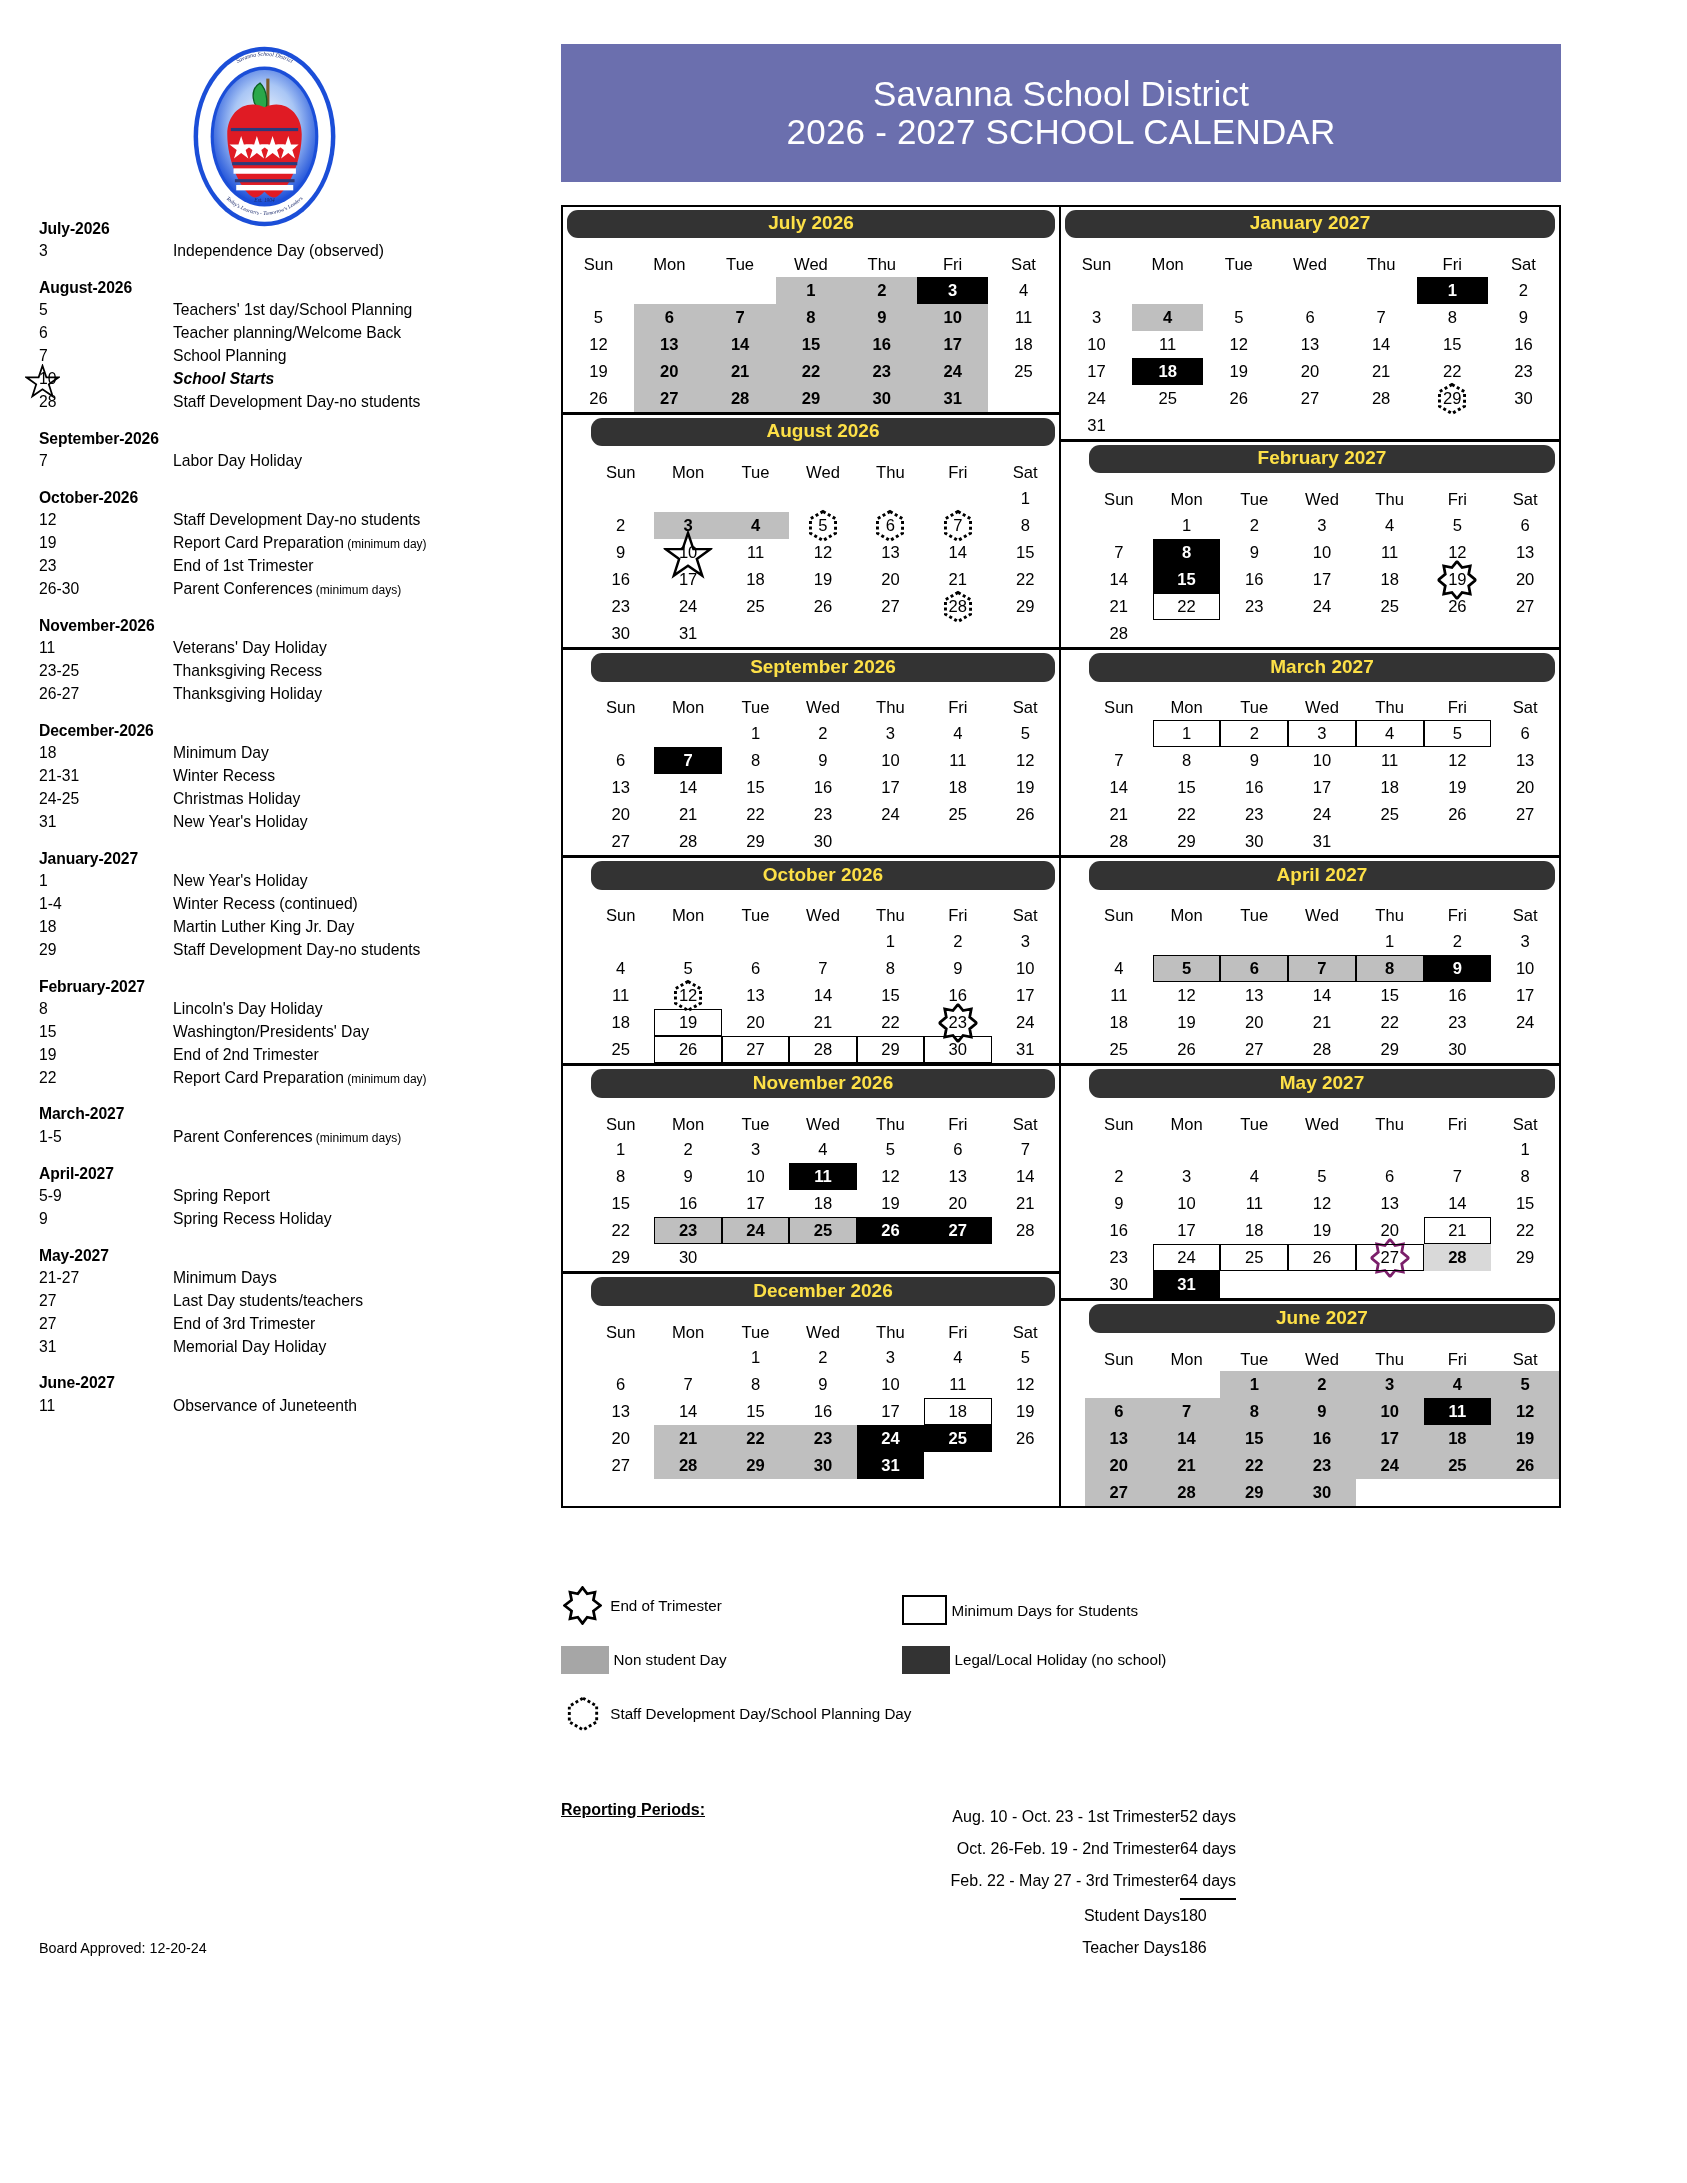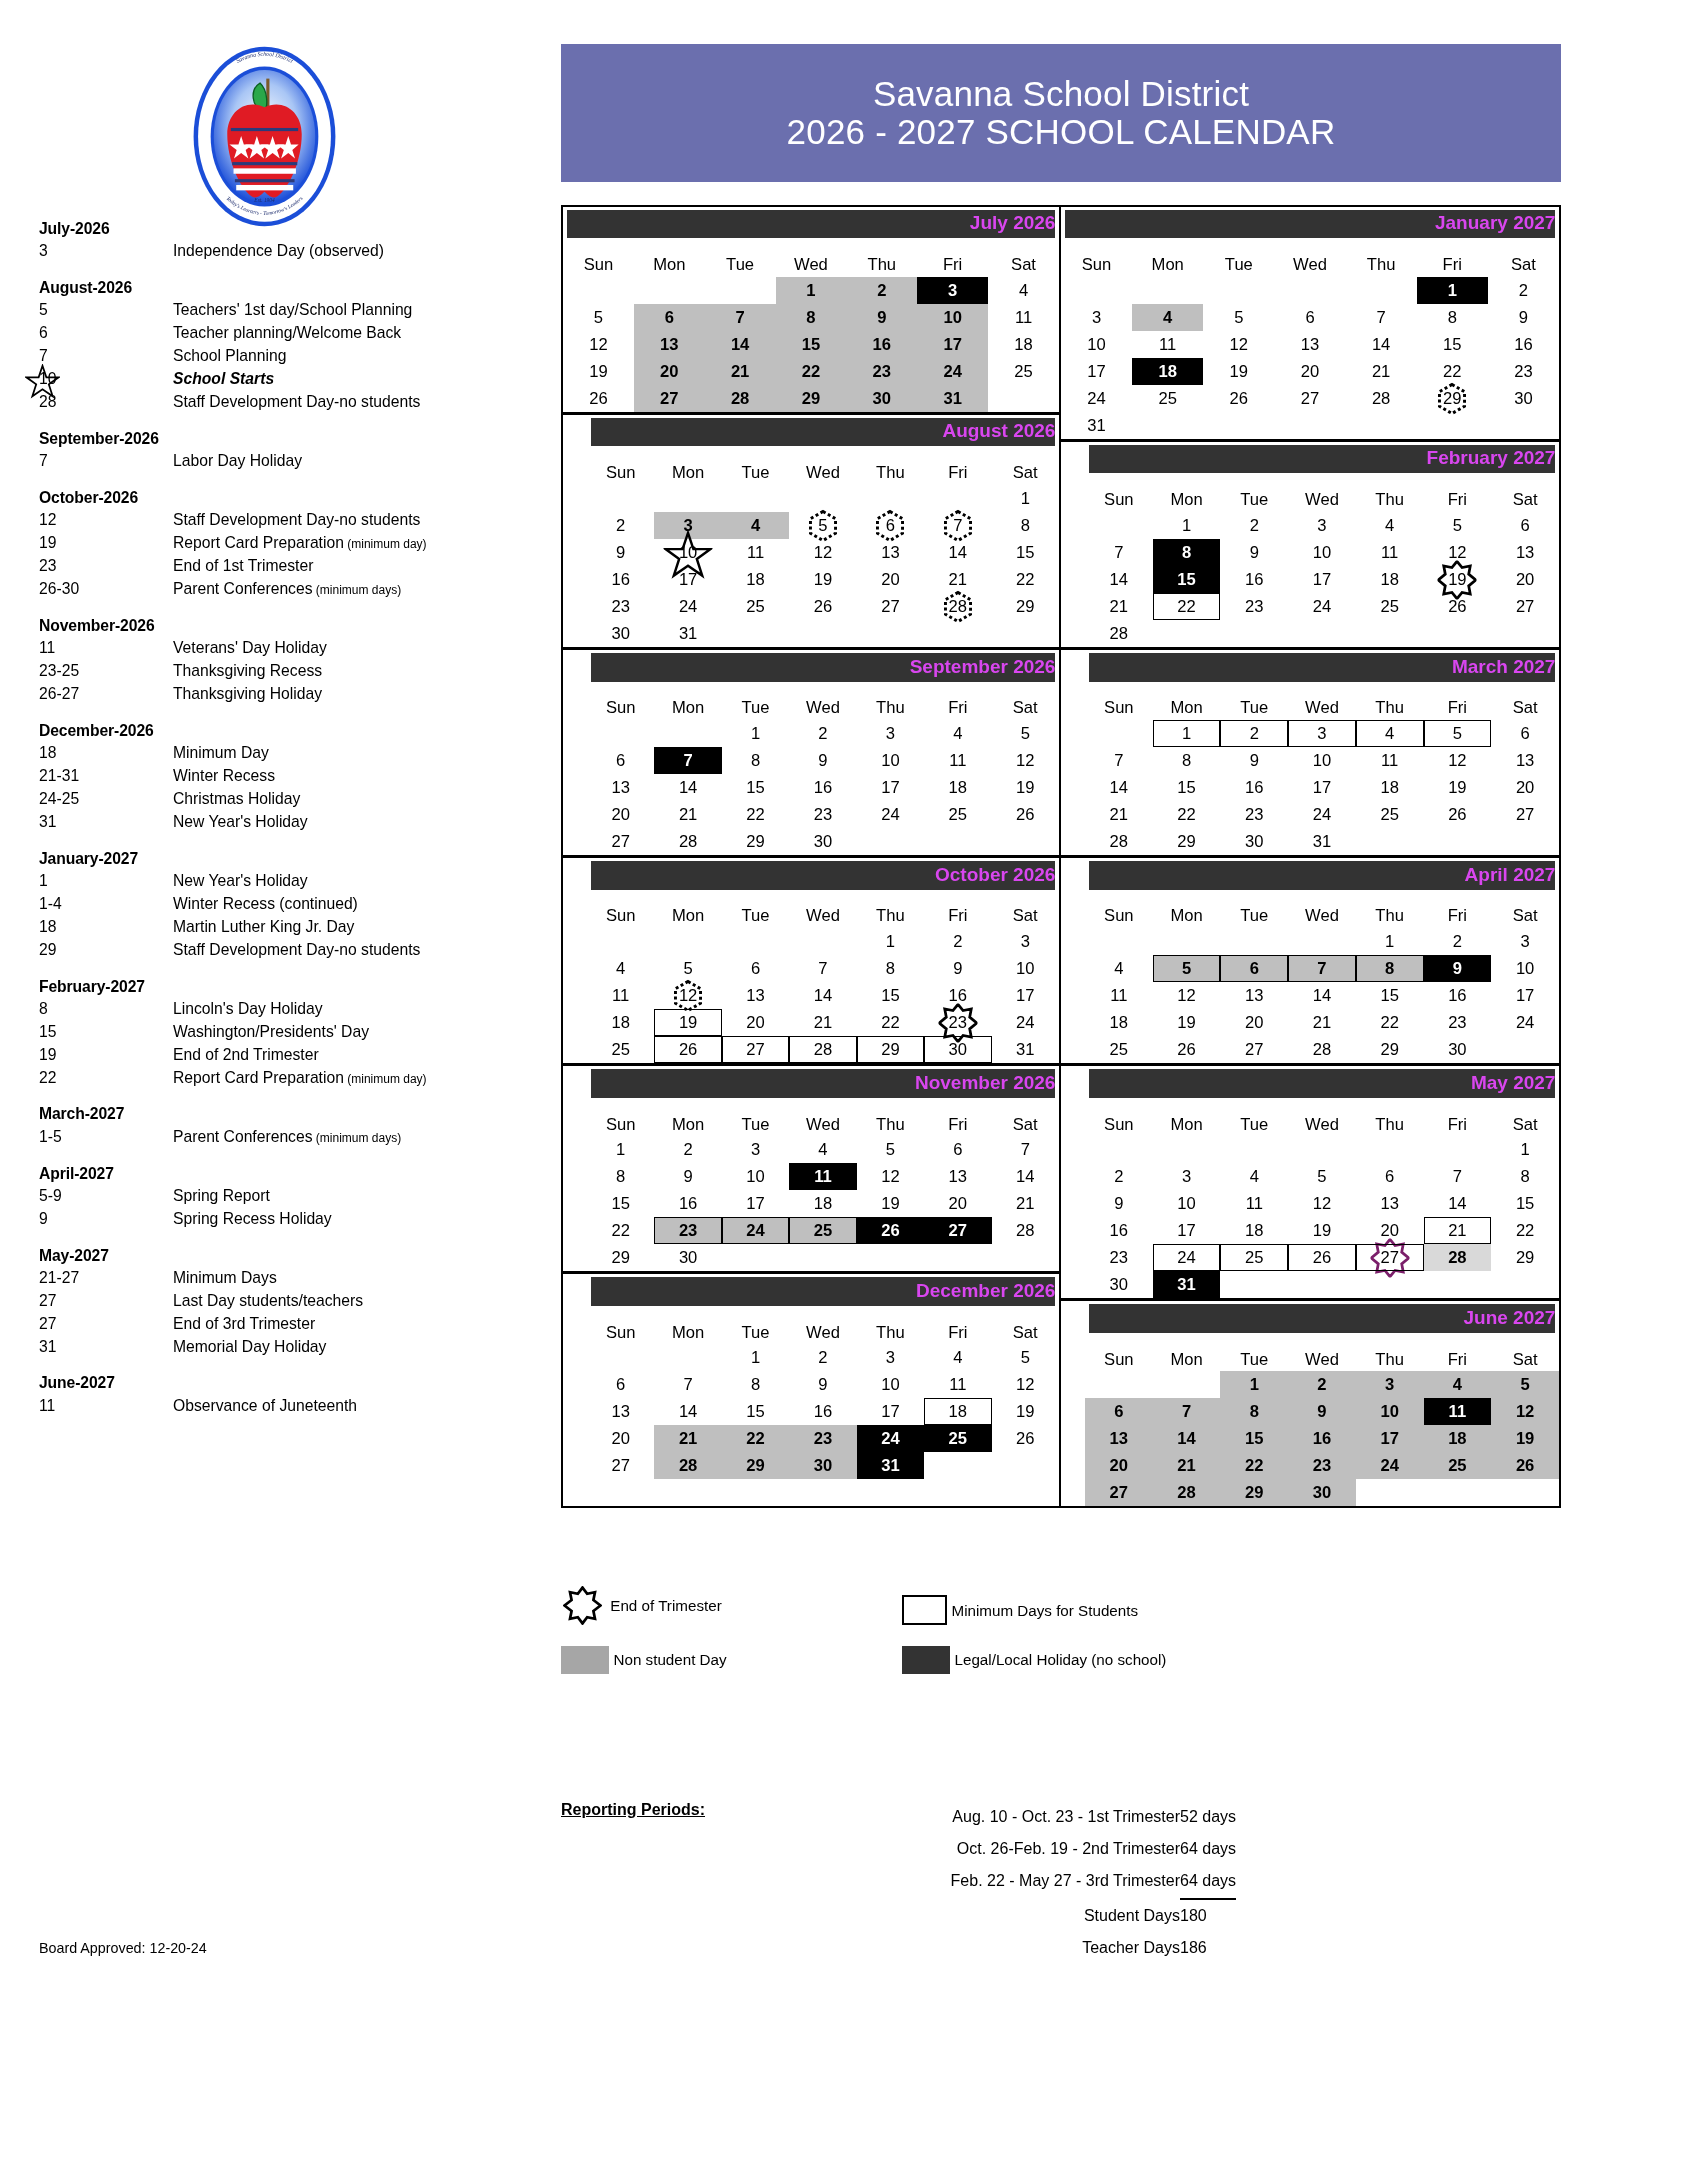--- a/index.html
+++ b/index.html
@@ -71,27 +71,28 @@
     width: 1000px;
     border: 2.2px solid #000;
     display: grid;
     grid-template-columns: 1fr 1fr;
   }
   .cal-col { }
   .cal-col.left { border-right: 2.2px solid #000; }
   .month-block { padding: 0; }
   .month-title {
     background: #333333;
-    color: #d946ef;
-    text-align: right;
+    color: #fde047;
+    text-align: center;
     font-size: 19px;
     font-weight: bold;
     padding: 2.7px 0 4px;
     margin: 2.7px 3.6px 0 3.6px;
     letter-spacing: 0px;
+    border-radius: 11px;
   }
   .month-block.bt { border-top: 3.1px solid #000; padding-left: 24px; }
   table.cal {
     width: 100%;
     border-collapse: collapse;
     table-layout: fixed;
     margin-top: 16px;
   }
   table.cal th {
     font-size: 16.6px; font-weight: normal;
@@ -1949,20 +1950,30 @@
   <div class="lg-row">
     <div class="lg-item col1">
       <span class="lg-swatch gray"></span>
       <span class="lg-label">Non student Day</span>
     </div>
     <div class="lg-item">
       <span class="lg-swatch dark"></span>
       <span class="lg-label">Legal/Local Holiday (no school)</span>
     </div>
   </div>
+  <div class="lg-row">
+    <div class="lg-item">
+      <span class="lg-icon">
+        <svg viewBox="0 0 100 100" width="36" height="36">
+            <polygon points="50,6 88,28 88,72 50,94 12,72 12,28" fill="#fff" stroke="#000" stroke-width="8" stroke-dasharray="8 7"></polygon>
+          </svg>
+      </span>
+      <span class="lg-label">Staff Development Day/School Planning Day</span>
+    </div>
+  </div>
 </div>
 
 <div id="reporting">
   <div class="rp-title">Reporting Periods:</div>
   <div class="rp-rows" id="rp-rows">
       <div class="rp-row">
         <span class="rp-lbl">Aug. 10 - Oct. 23 - 1st Trimester</span>
         <span class="rp-val">52 days</span>
       </div>
       <div class="rp-row">

